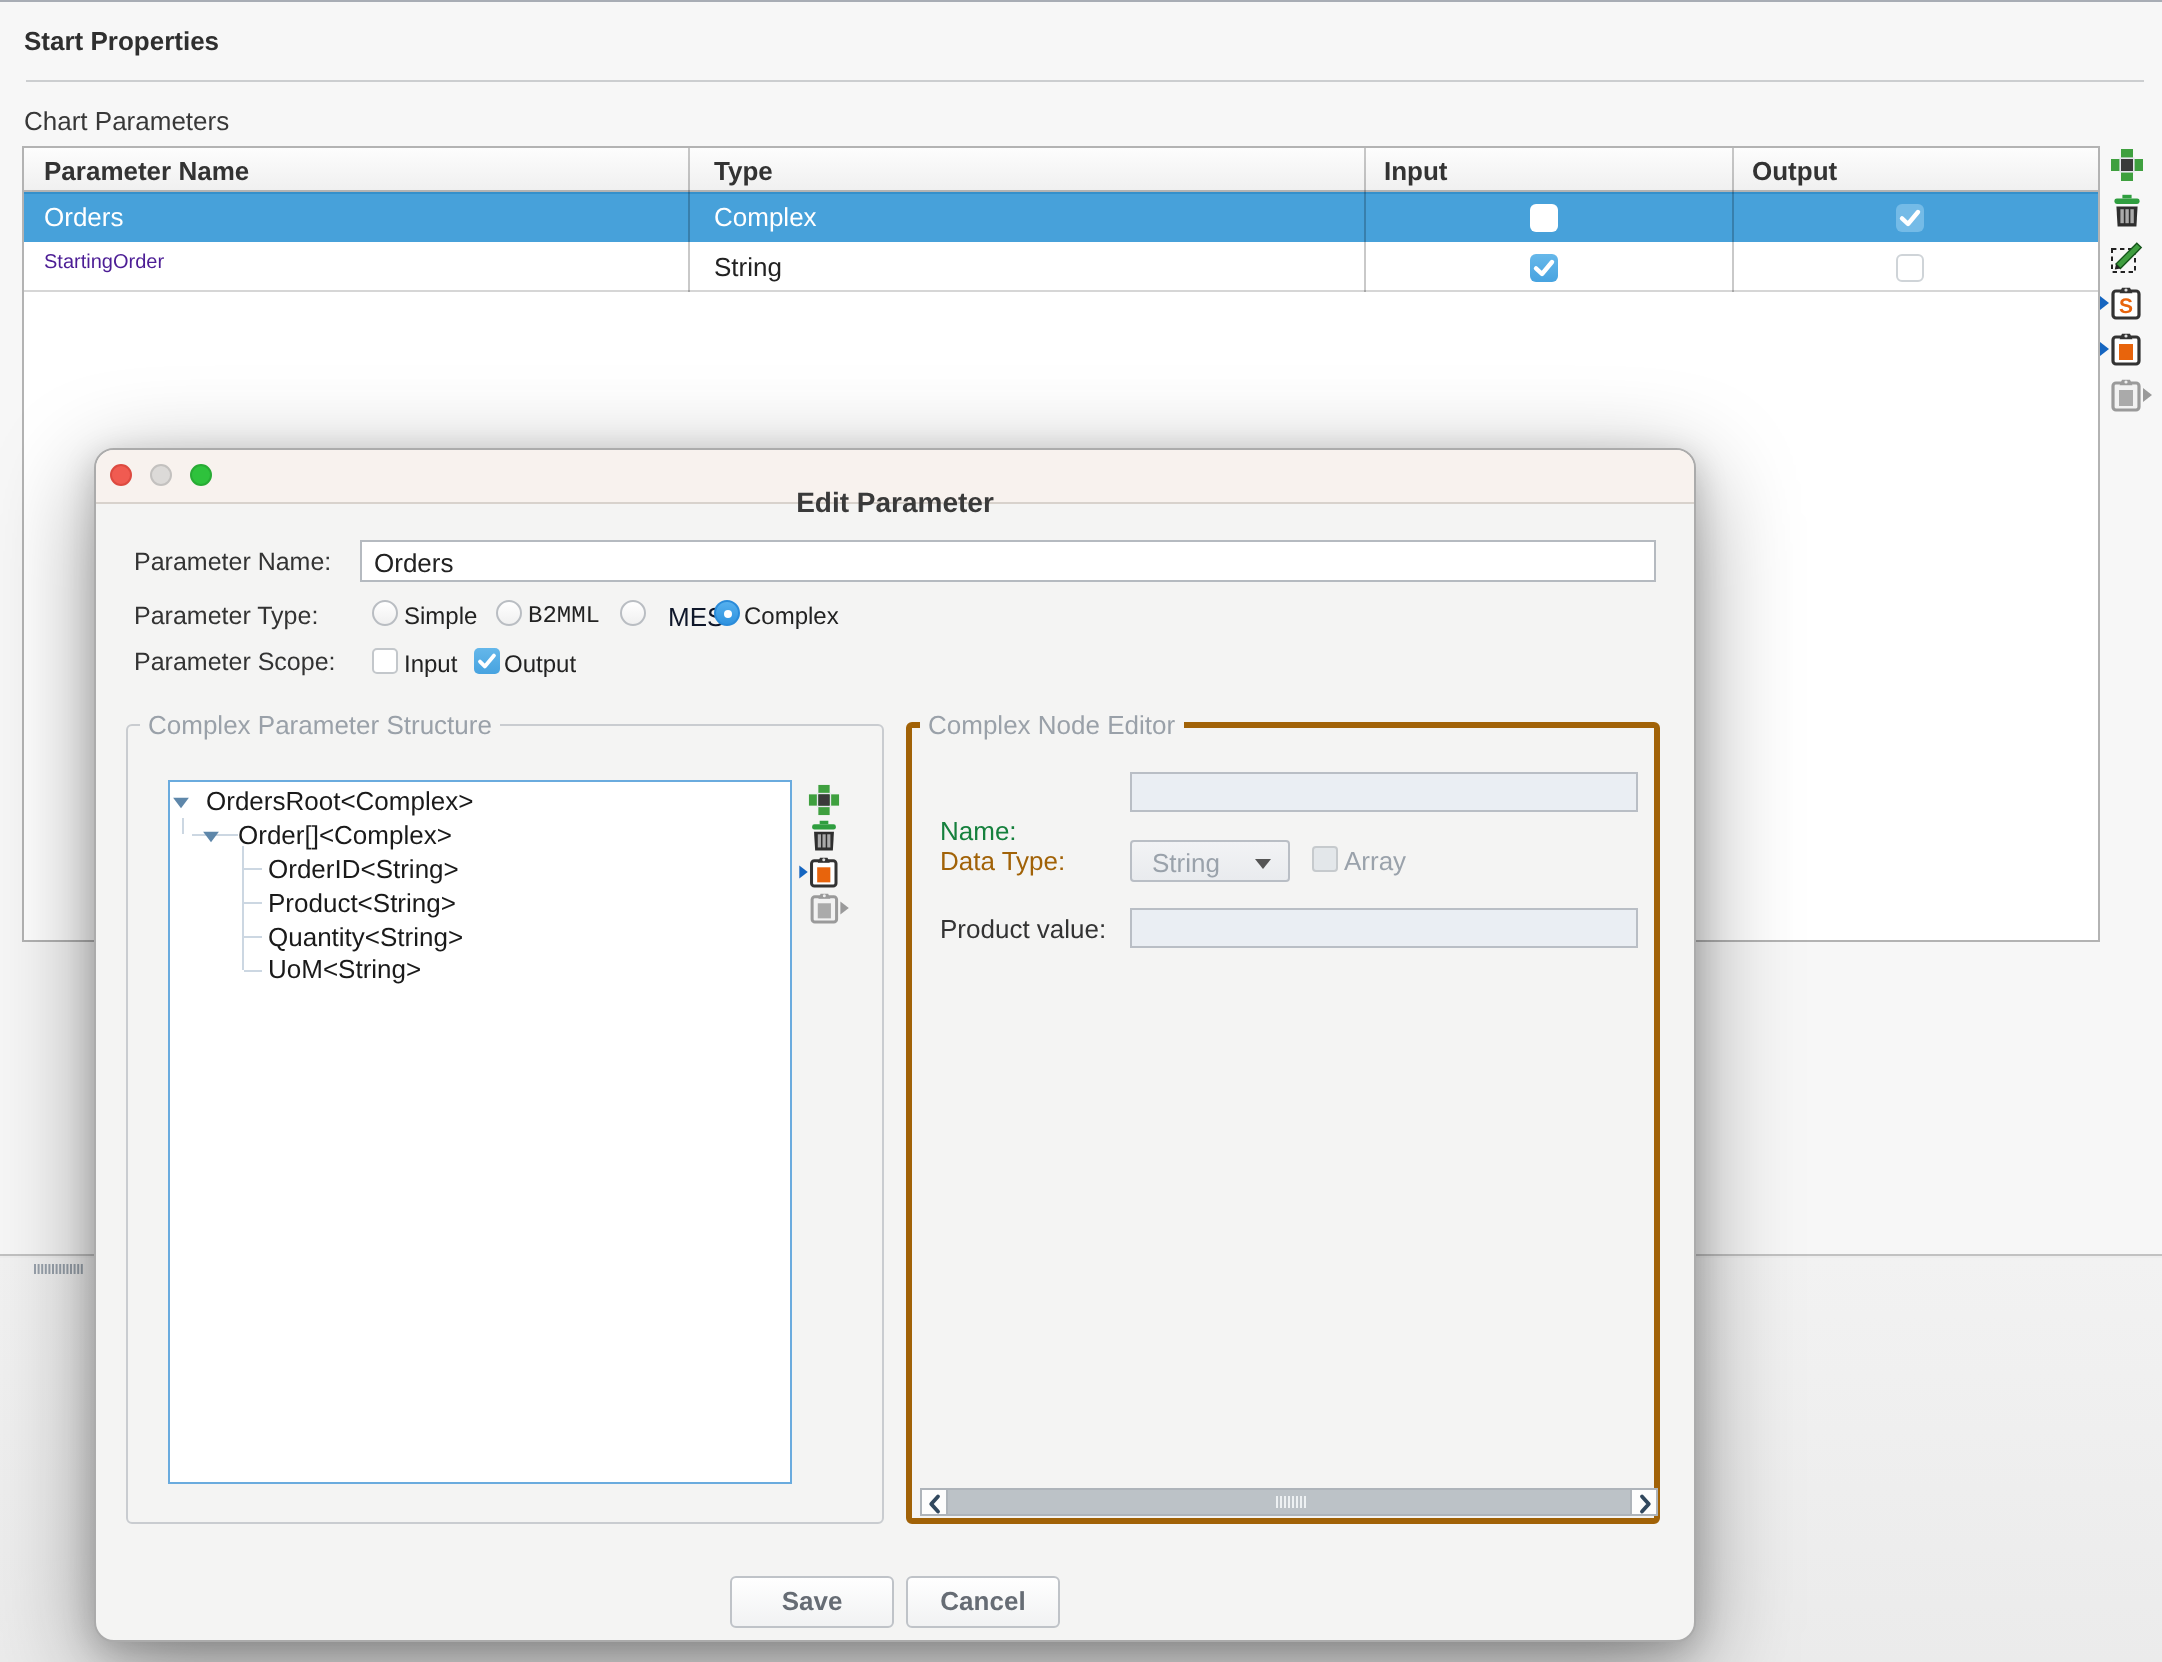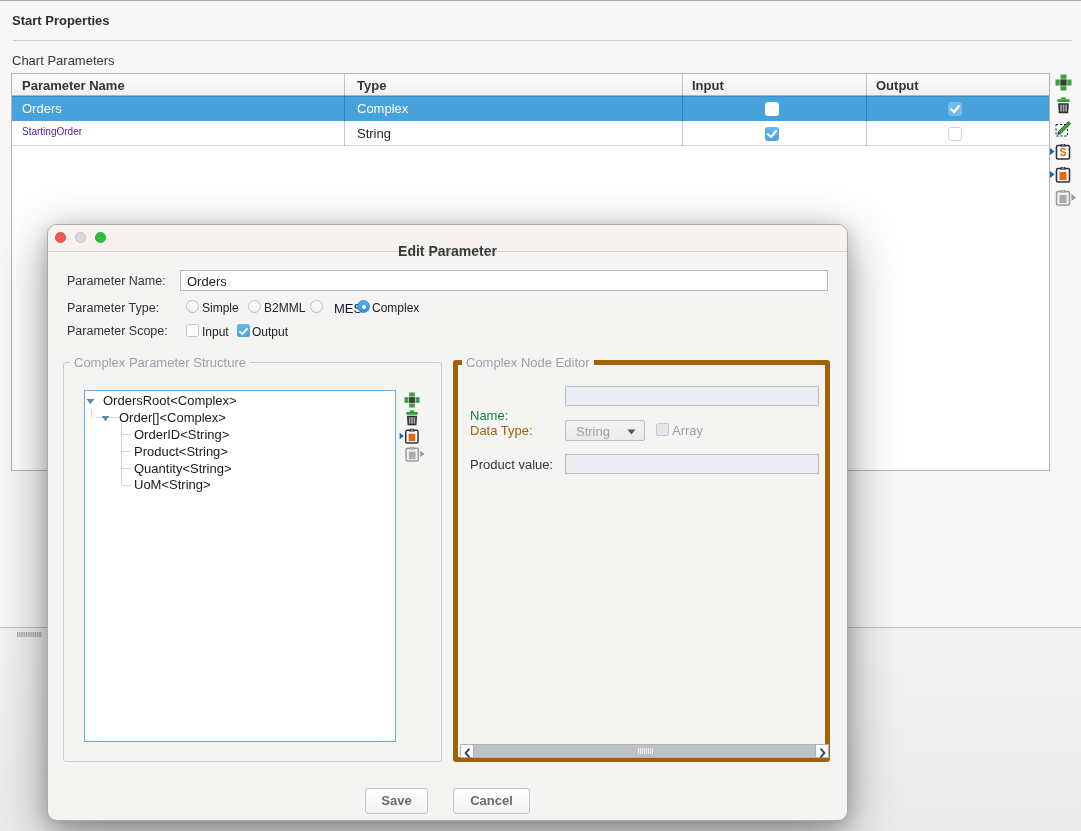--- a/index.html
+++ b/index.html
@@ -125,21 +125,21 @@
 <div class="abs" style="left:48px; top:231px; width:799px; text-align:center; font-size:14px; font-weight:bold; color:#3a3a3a;margin-top:12px;">Edit Parameter</div>
 
 <div class="abs" style="left:67px; top:274px; font-size:12.5px; color:#333;">Parameter Name:</div>
 <div class="abs" style="left:180px; top:270px; width:648px; height:21px; background:#fff; border:1px solid #b5bac0;"></div>
 <div class="abs" style="left:187px; top:274px; font-size:13px; color:#222;">Orders</div>
 
 <div class="abs" style="left:67px; top:301px; font-size:12.5px; color:#333;">Parameter Type:</div>
 <div class="abs radio" style="left:186px; top:300px; width:13px; height:13px; border-radius:50%; background:linear-gradient(#fff,#f0f0f0); border:1px solid #b9bdc2;"></div>
 <div class="abs" style="left:202px; top:301px; font-size:12px; color:#222;">Simple</div>
 <div class="abs radio" style="left:248px; top:300px; width:13px; height:13px; border-radius:50%; background:linear-gradient(#fff,#f0f0f0); border:1px solid #b9bdc2;"></div>
-<div class="abs" style="left:264px; top:301px; font-size:12px; color:#222;">B2MML</div>
+<div class="abs" style="left:264px; top:301px; font-size:12px; color:#222;font-family:Liberation Mono, monospace;">B2MML</div>
 <div class="abs radio" style="left:310px; top:300px; width:13px; height:13px; border-radius:50%; background:linear-gradient(#fff,#f0f0f0); border:1px solid #b9bdc2;"></div>
 <div class="abs" style="left:334px; top:301px; font-size:13px; color:#0f172a;">MES</div>
 <div class="abs" style="left:357px; top:300px; width:13px; height:13px; border-radius:50%; background:linear-gradient(#55b0ee,#2f93e0); border:1px solid #2a8bd9;">
   <div style="position:absolute; left:3.5px; top:3.5px; width:4px; height:4px; border-radius:50%; background:#fff;"></div>
 </div>
 <div class="abs" style="left:372px; top:301px; font-size:12px; color:#222;">Complex</div>
 
 <div class="abs" style="left:67px; top:324px; font-size:12.5px; color:#333;">Parameter Scope:</div>
 <div class="abs" style="left:186px; top:324px; width:13px; height:13px; background:#fff; border:1px solid #c3c7cb; border-radius:2.5px;"></div>
 <div class="abs" style="left:202px; top:325px; font-size:12px; color:#222;">Input</div>
@@ -202,21 +202,21 @@
   </svg>
   <svg width="22" height="16" viewBox="0 0 22 17" style="display:block;">
     <rect x="1.5" y="2.5" width="13" height="13.5" rx="1.5" fill="#f2f2f2" stroke="#9a9a9a" stroke-width="1.6"></rect>
     <path d="M4.8 3.6 L6 0.9 L10 0.9 L11.2 3.6 Z" fill="#9a9a9a"></path>
       <circle cx="8" cy="2" r="0.8" fill="#ededed"></circle>
     <rect x="4.5" y="6" width="7" height="8" fill="#aaa"></rect>
     <path d="M16.5 5 L21 8.5 L16.5 12 Z" fill="#9a9a9a"></path>
   </svg>
 </div>
 
-<fieldset class="abs" style="left:453px; top:355px; width:377px; height:407px; border:5px solid #a16207; border-radius:3px; background:transparent;">
+<fieldset class="abs" style="left:453px; top:355px; width:377px; height:407px; border:3px solid #a16207; border-radius:3px; background:transparent;">
   <legend style="margin-left:4px; padding:0 4px; font-size:13px; color:#9aa1a9; font-family:'Liberation Sans',sans-serif;">Complex Node Editor</legend>
 </fieldset>
 
 <div class="abs" style="left:470px; top:408px; font-size:13px; color:#15803d;">Name:</div>
 <div class="abs" style="left:565px; top:386px; width:254px; height:20px; background:#eaeef3; border:1px solid #b9bec5;"></div>
 
 <div class="abs" style="left:470px; top:423px; font-size:13px; color:#a16207;">Data Type:</div>
 <div class="abs" style="left:565px; top:420px; width:80px; height:21px; background:linear-gradient(#f2f3f5,#e9ebee); border:1px solid #b9bec5; border-radius:2px;">
   <span style="position:absolute; left:10px; top:3px; font-size:13px; color:#9aa2ab;">String</span>
   <svg style="position:absolute; right:8px; top:8px;" width="9" height="6" viewBox="0 0 9 6">
@@ -243,14 +243,14 @@
         <rect x="4" y="0" width="1" height="6"></rect>
         <rect x="6" y="0" width="1" height="6"></rect>
         <rect x="8" y="0" width="1" height="6"></rect>
         <rect x="10" y="0" width="1" height="6"></rect>
         <rect x="12" y="0" width="1" height="6"></rect>
         <rect x="14" y="0" width="1" height="6"></rect>
       </g>
   </svg>
 </div>
 
-<div class="abs" style="left:365px; top:788px; width:63px; height:26px; background:linear-gradient(#fff,#f1f2f3); border:1px solid #bfc3c8; border-radius:3px; text-align:center; line-height:24px; font-size:13px; font-weight:bold; color:#666c74;">Save</div>
+<div class="abs" style="left:365px; top:788px; width:82px; height:26px; background:linear-gradient(#fff,#f1f2f3); border:1px solid #bfc3c8; border-radius:3px; text-align:center; line-height:24px; font-size:13px; font-weight:bold; color:#666c74;">Save</div>
 <div class="abs" style="left:453px; top:788px; width:77px; height:26px; background:linear-gradient(#fff,#f1f2f3); border:1px solid #bfc3c8; border-radius:3px; text-align:center; line-height:24px; font-size:13px; font-weight:bold; color:#666c74;">Cancel</div>
 
 </body></html>

